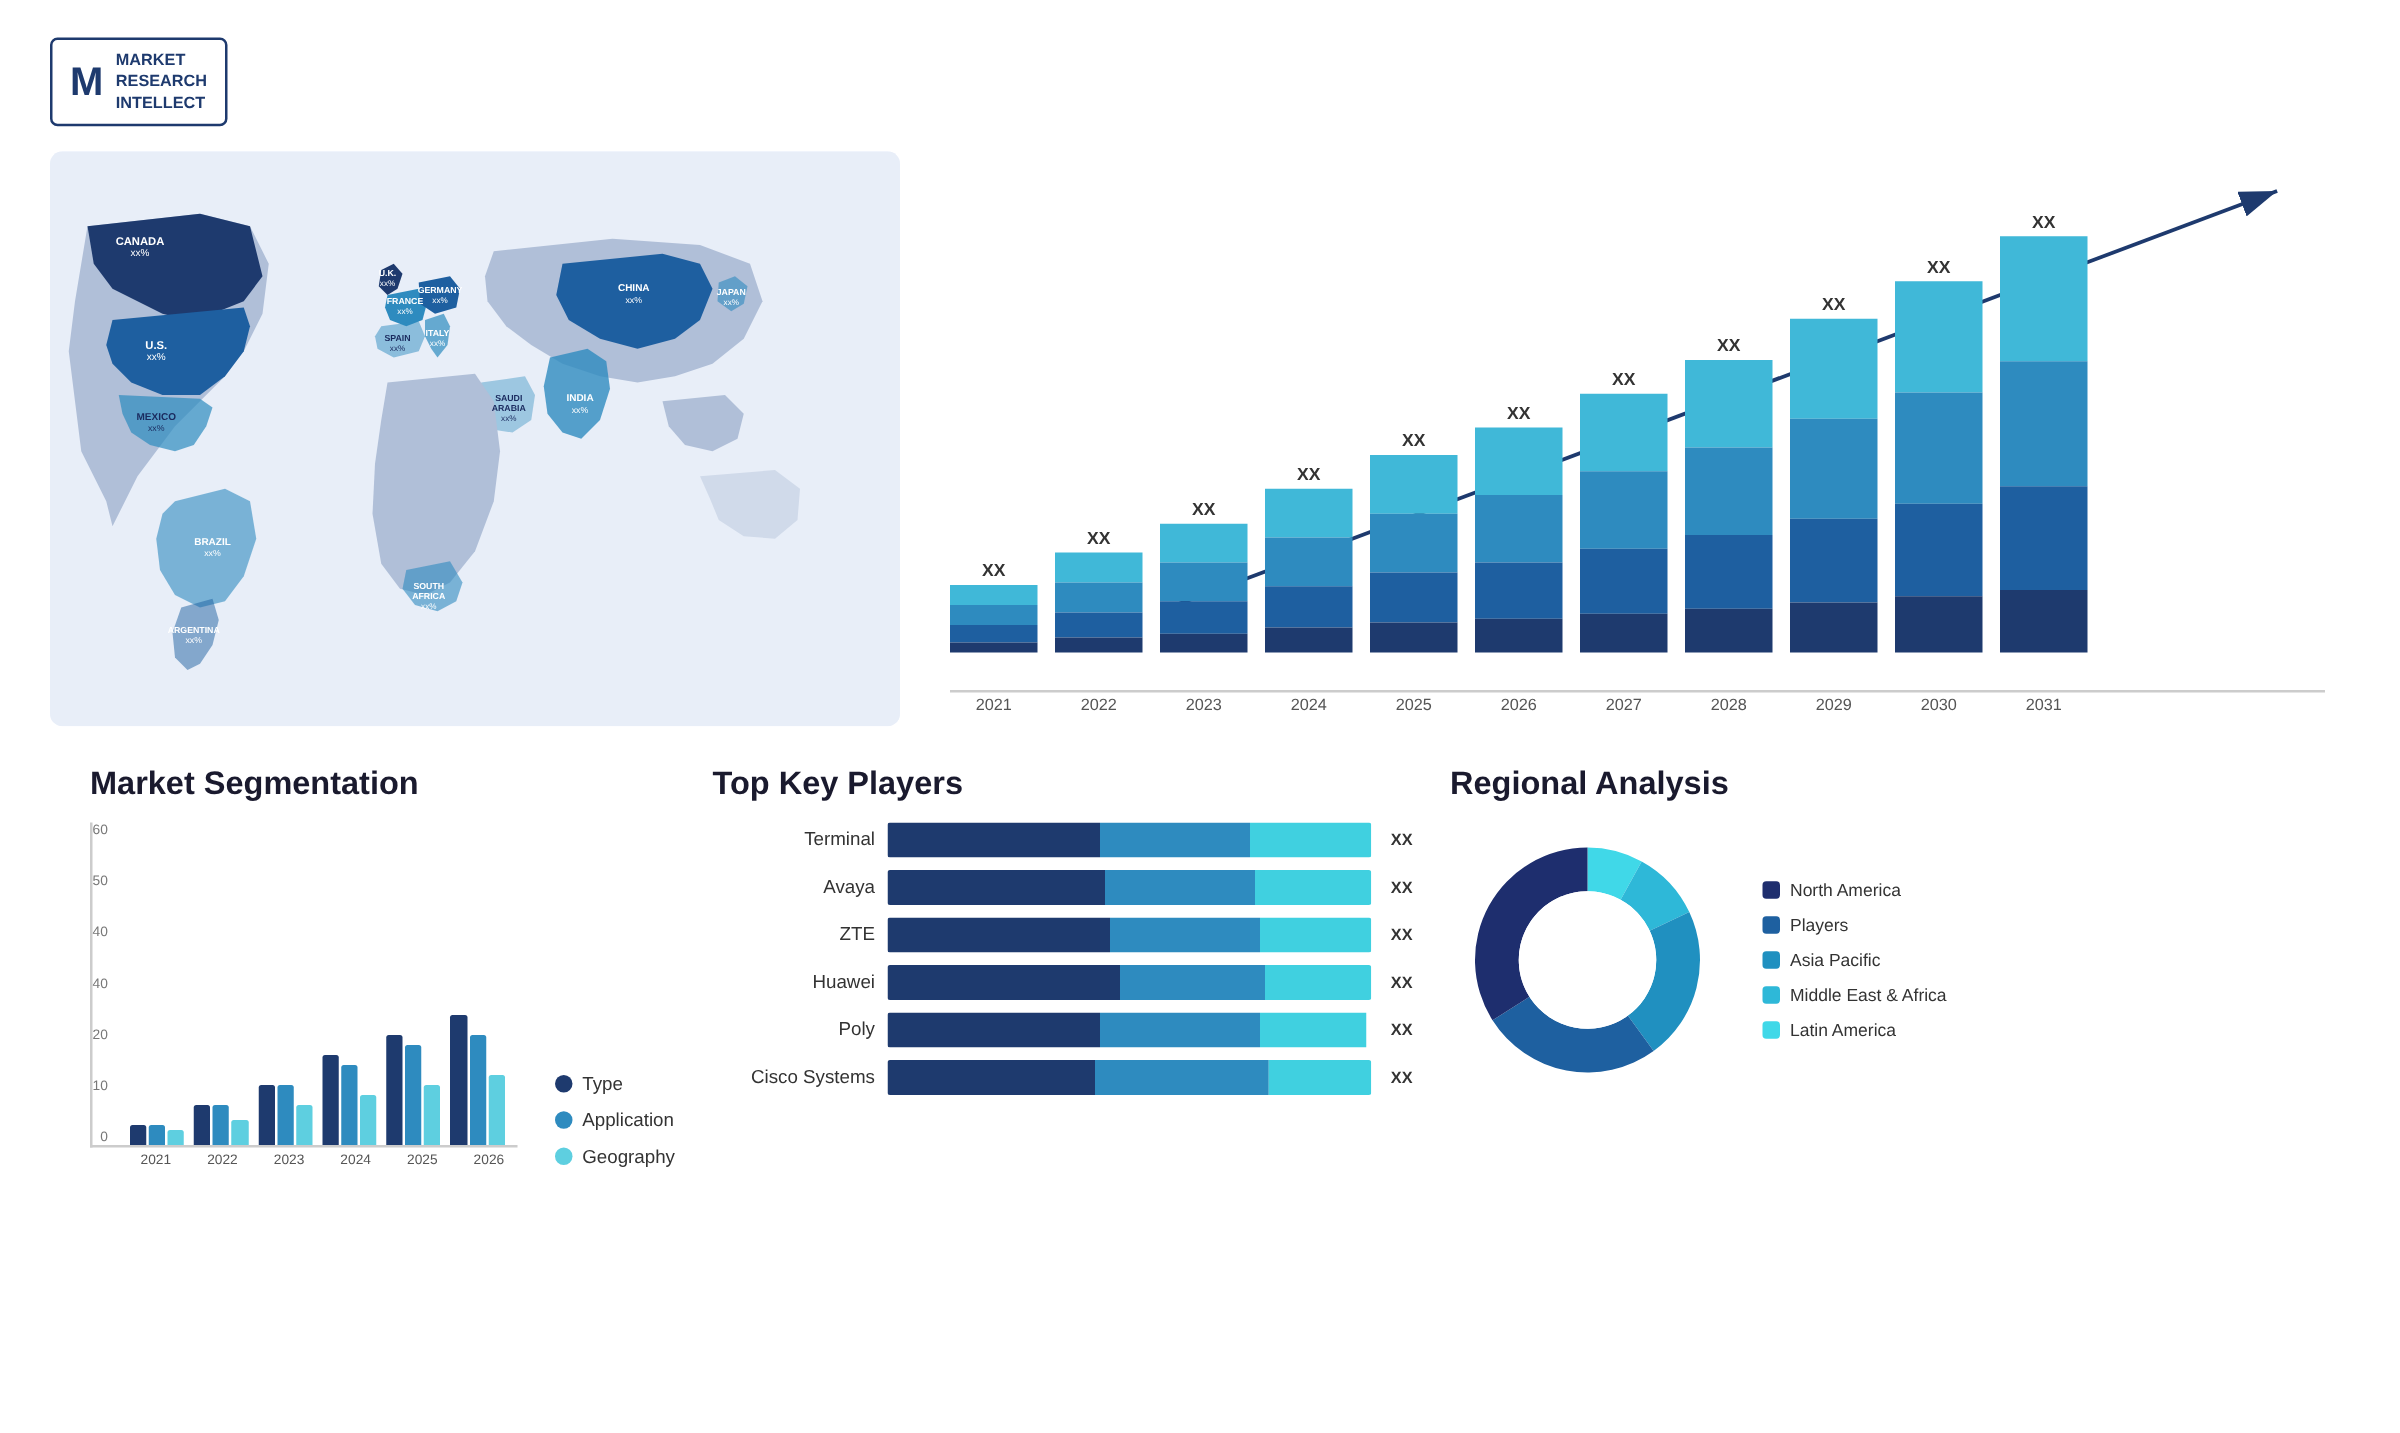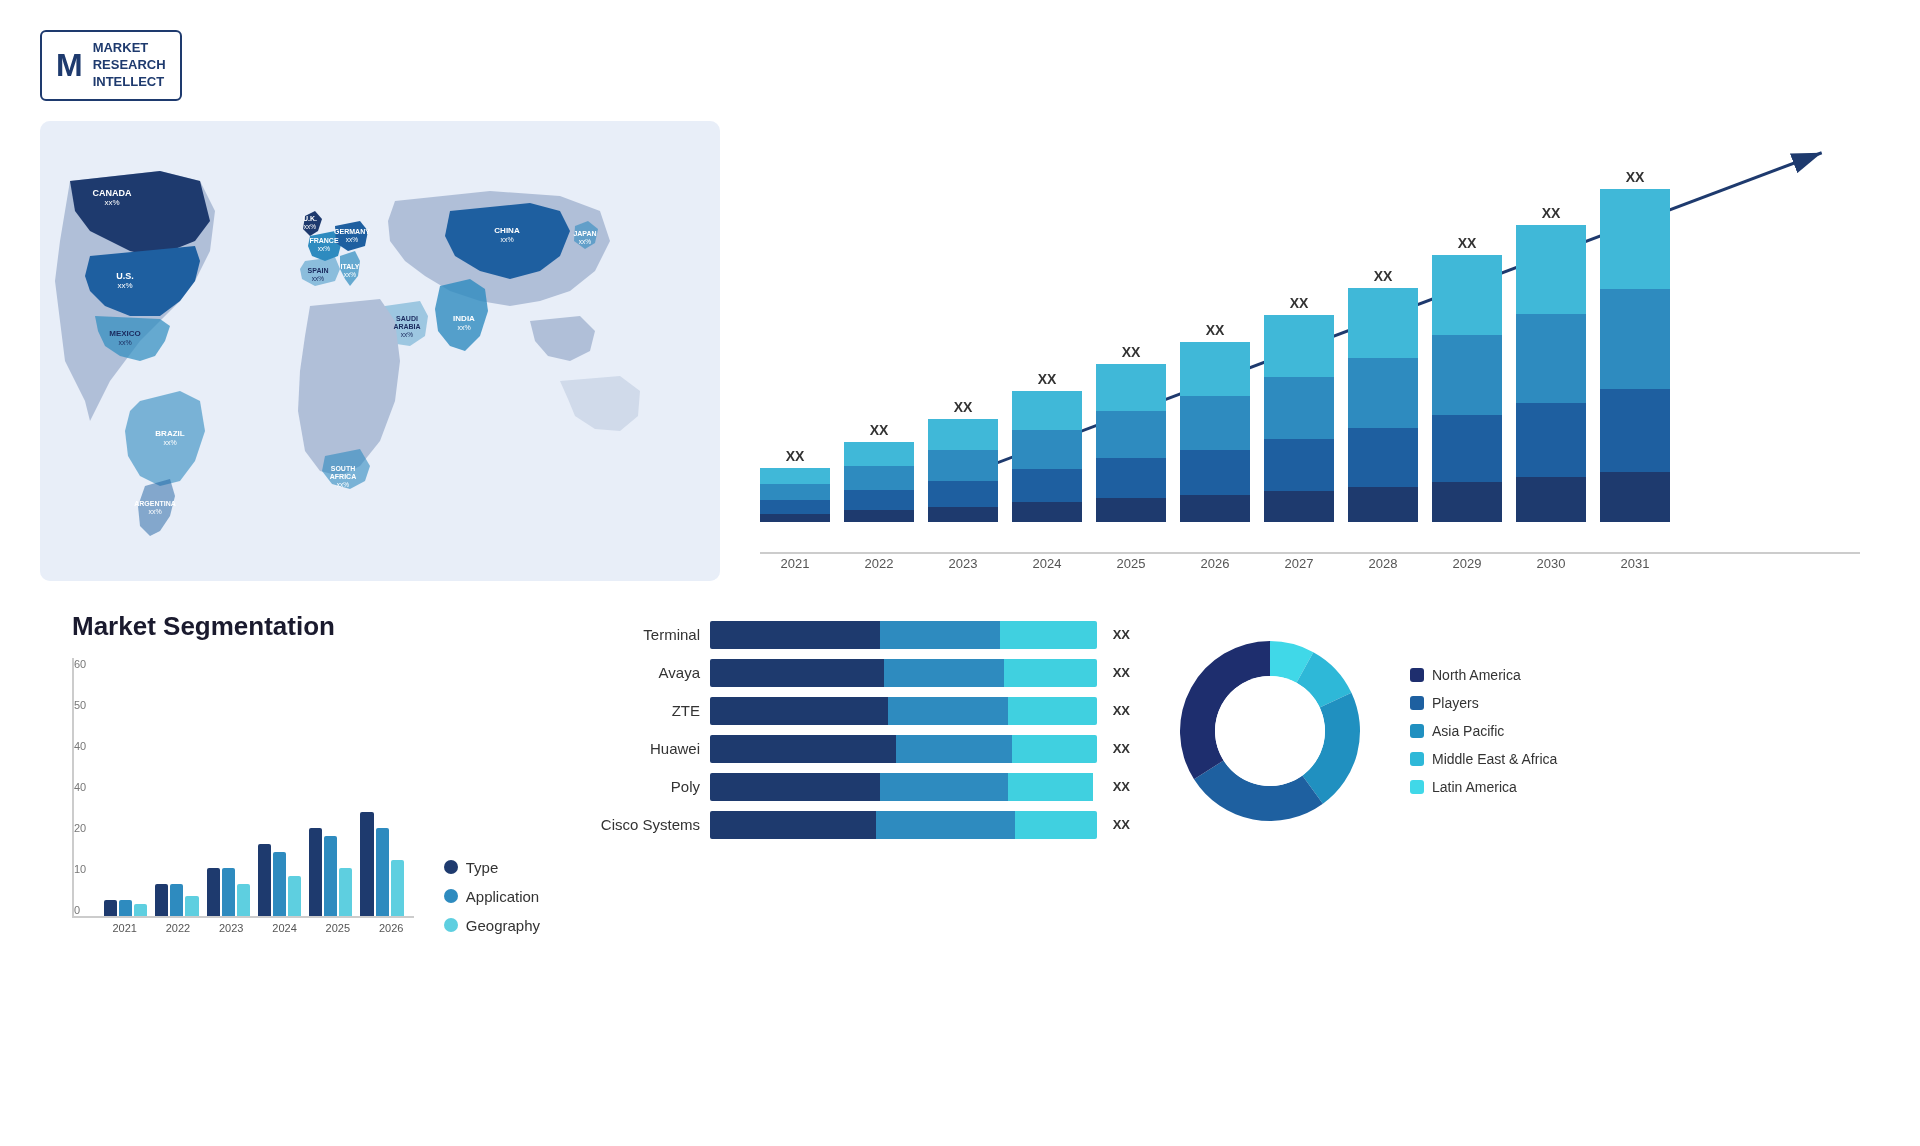--- a/index.html
+++ b/index.html
@@ -155,20 +155,21 @@
       top: 0;
       height: 100%;
       display: flex;
       flex-direction: column-reverse;
       justify-content: space-between;
       padding-bottom: 0;
     }
     .seg-y-label {
       font-size: 11px;
       color: #777;
+      text-align: right;
     }
     .seg-bars {
       display: flex;
       align-items: flex-end;
       gap: 8px;
       height: 100%;
       width: 100%;
     }
     .seg-bar-group {
       display: flex;
@@ -599,20 +600,21 @@
           </div>
           <div class="legend-item">
             <div class="legend-dot" style="background-color: rgb(94, 207, 224);"></div>
             <span>Geography</span>
           </div>
         </div>
     </div>
   </div>
 
   <div class="players-section">
+    <div class="section-title">Top Key Players</div>
     <div class="players-chart" id="playersChart">
         <div class="player-row">
           <div class="player-name">Terminal</div>
           <div class="player-bar-wrap" style="width: 357.647px;">
             <div class="player-bar-seg" style="width: 44%; background-color: rgb(30, 58, 110);"></div>
             <div class="player-bar-seg" style="width: 31%; background-color: rgb(46, 139, 191);"></div>
             <div class="player-bar-seg" style="width: 25%; background-color: rgb(64, 208, 224);"></div>
           </div>
           <span class="player-xx">XX</span>
         </div>
@@ -658,20 +660,21 @@
             <div class="player-bar-seg" style="width: 43%; background-color: rgb(30, 58, 110);"></div>
             <div class="player-bar-seg" style="width: 36%; background-color: rgb(46, 139, 191);"></div>
             <div class="player-bar-seg" style="width: 21%; background-color: rgb(64, 208, 224);"></div>
           </div>
           <span class="player-xx">XX</span>
         </div>
       </div>
   </div>
 
   <div class="regional-section">
+    <div class="section-title">Regional Analysis</div>
     <div class="regional-content">
       <div class="donut-wrap">
         <svg viewBox="0 0 220 220" id="donutSvg">
             <path d="M 110 20 A 90 90 0 0 1 153.3578306691544 31.13239879605227 L 136.49645207559433 61.803132597587506 A 55 55 0 0 0 110 55 Z" fill="#40d8e8"></path>
             <path d="M 153.3578306691544 31.13239879605227 A 90 90 0 0 1 191.43443472194176 71.67986375914347 L 159.76548788563107 86.58213896392101 A 55 55 0 0 0 136.49645207559433 61.803132597587506 Z" fill="#2eb8d8"></path>
             <path d="M 191.43443472194176 71.67986375914347 A 90 90 0 0 1 162.90067270632258 182.81152949374527 L 142.32818887608602 154.4959346906221 A 55 55 0 0 0 159.76548788563107 86.58213896392101 Z" fill="#2090c0"></path>
             <path d="M 162.90067270632258 182.81152949374527 A 90 90 0 0 1 34.010486704818646 158.22441154810969 L 63.56196409738917 139.4704737238448 A 55 55 0 0 0 142.32818887608602 154.4959346906221 Z" fill="#1e60a0"></path>
             <path d="M 34.010486704818646 158.22441154810969 A 90 90 0 0 1 109.99999999999999 20 L 109.99999999999999 55 A 55 55 0 0 0 63.56196409738917 139.4704737238448 Z" fill="#1e2e6e"></path>
             <circle cx="110" cy="110" r="55" fill="white"></circle>
           </svg>

